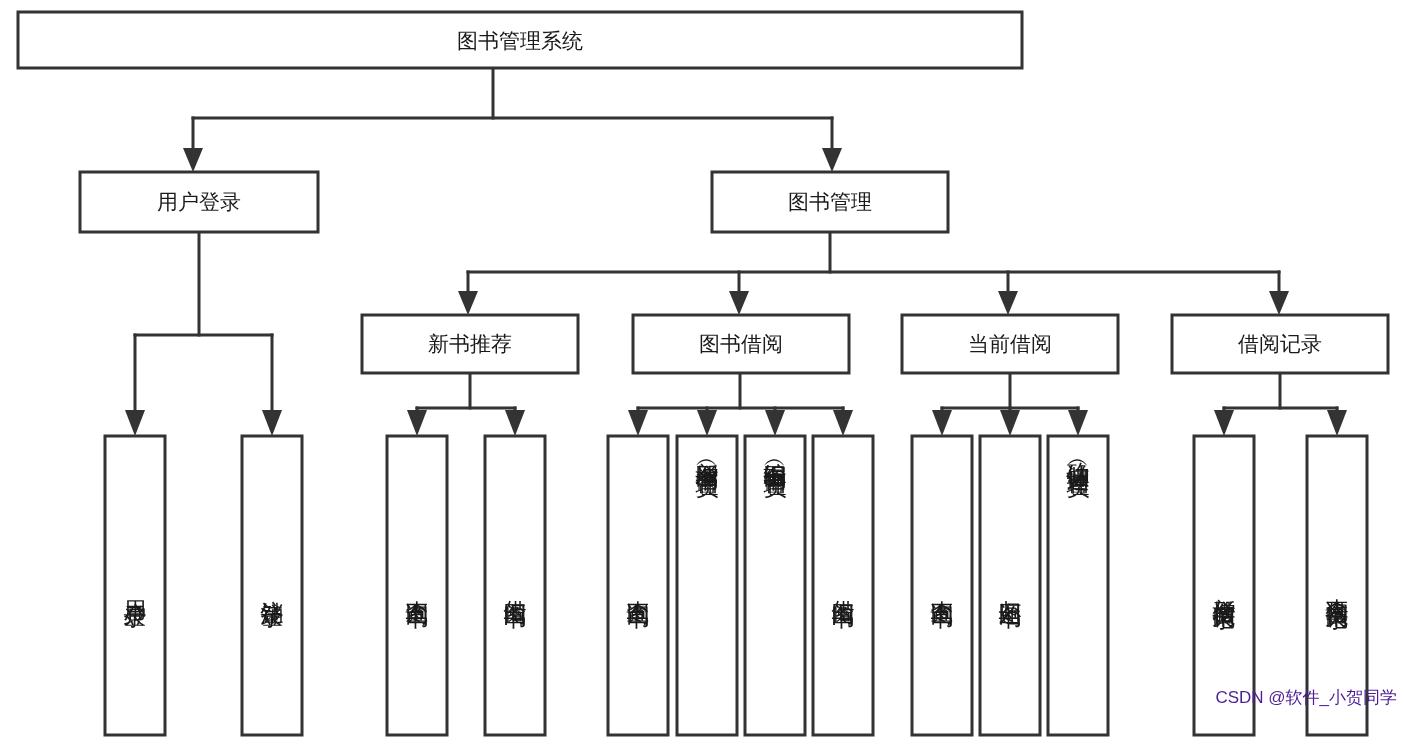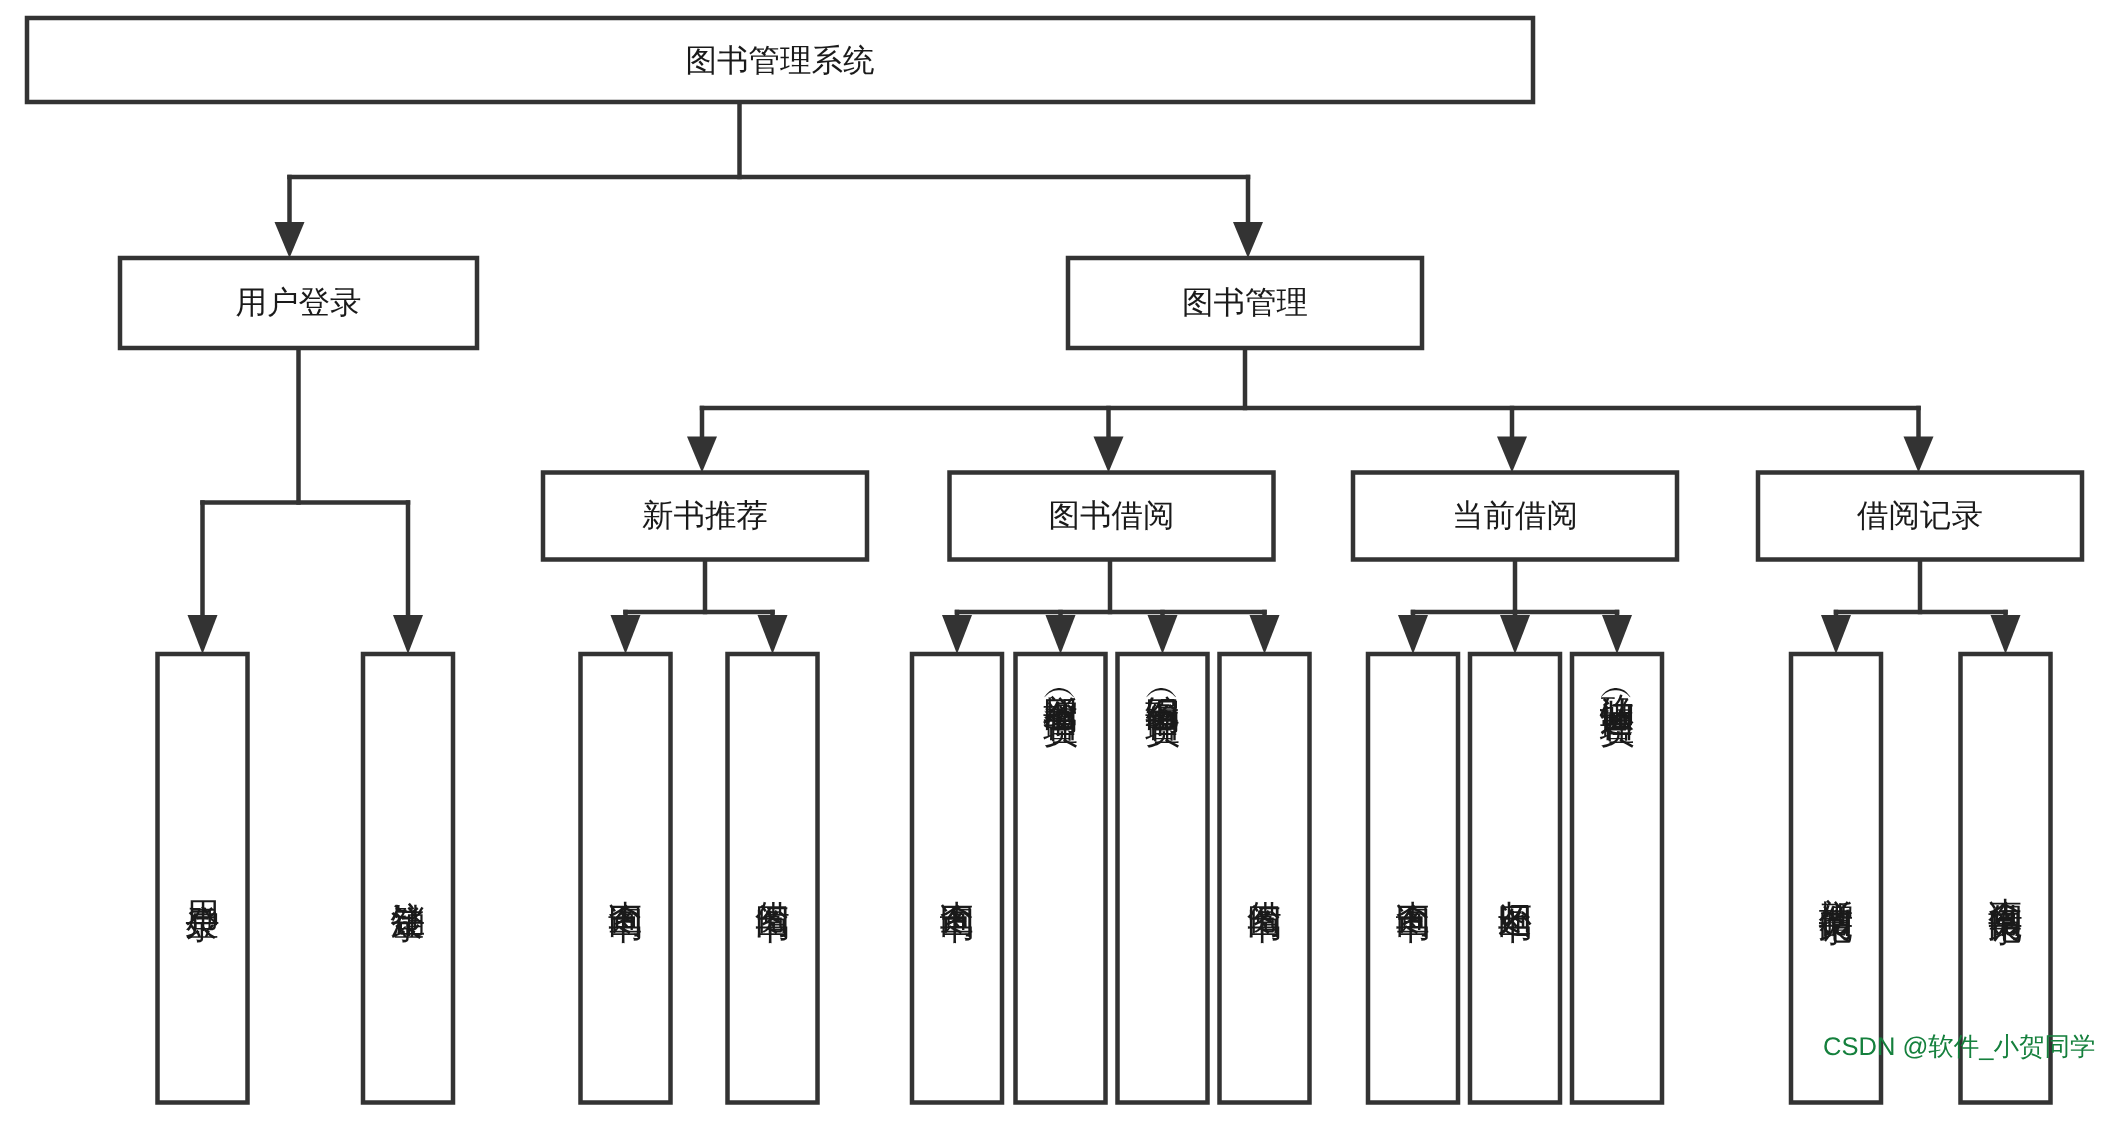--- a/index.html
+++ b/index.html
@@ -46,21 +46,21 @@
     font-size: 21px;
     text-anchor: middle;
     dominant-baseline: middle;
   }
   .watermark {
     position: absolute;
     right: 8px;
     bottom: 6px;
     font-family: "Liberation Sans", "DejaVu Sans", sans-serif;
     font-size: 17px;
-    color: #15803d;
+    color: #4c1d95;
     white-space: nowrap;
     user-select: none;
   }
 </style>
 </head>
 <body>
 
 <div id="diagram-root">
 
   <svg class="diagram" viewBox="0 0 1405 747" xmlns="http://www.w3.org/2000/svg">

